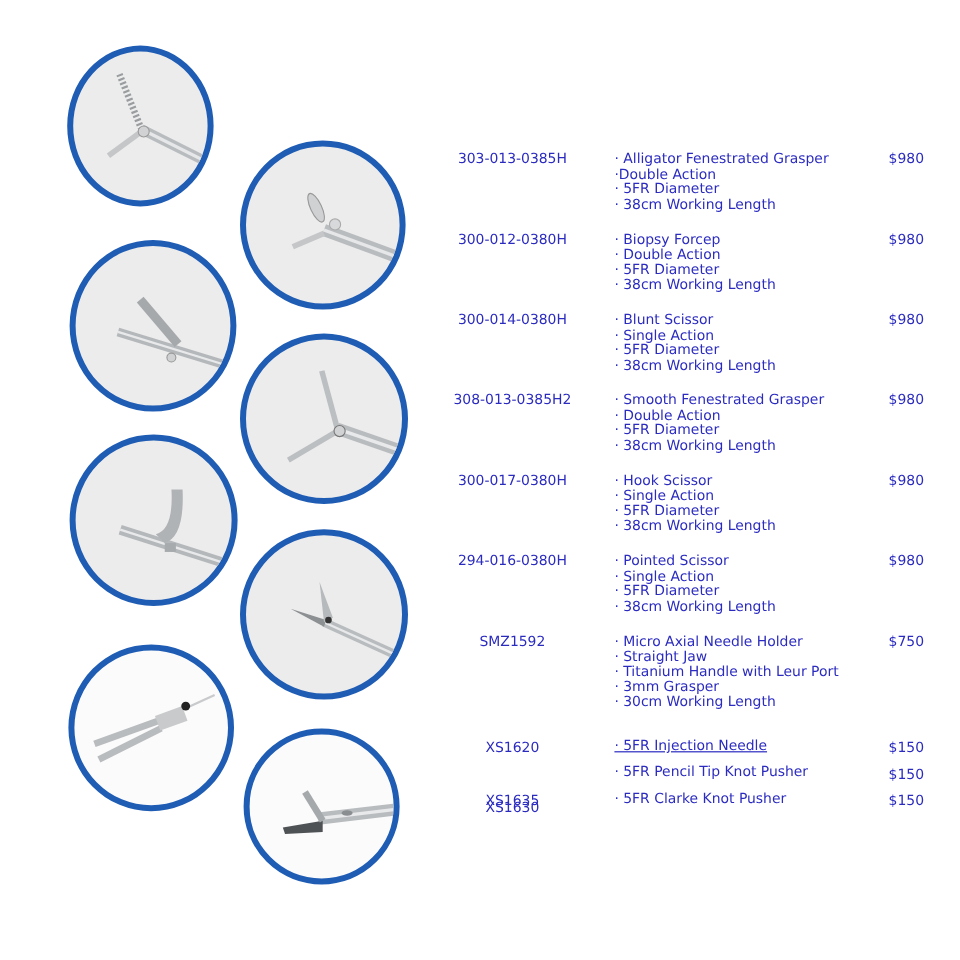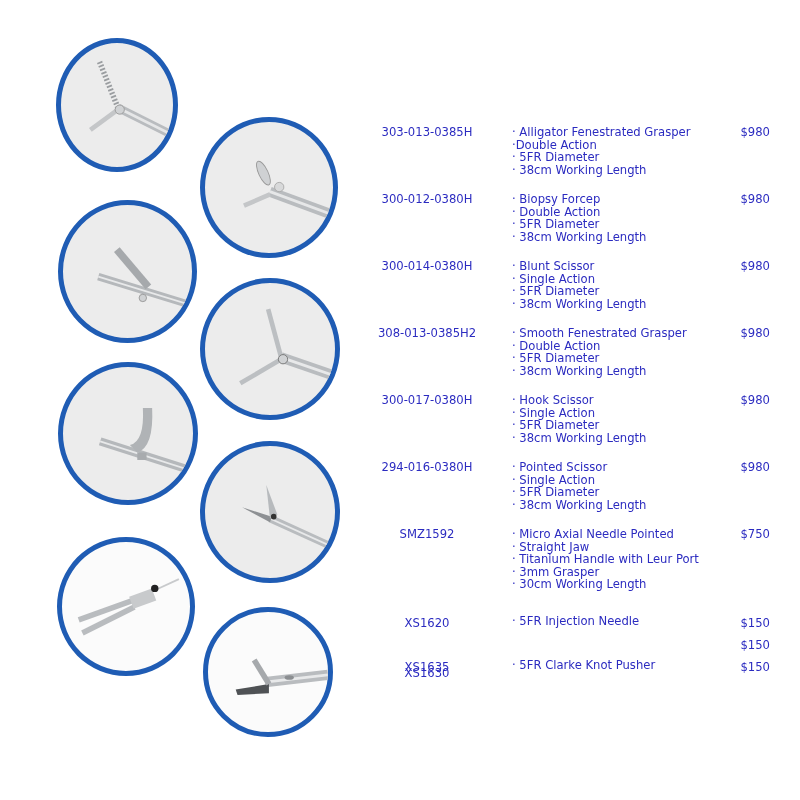--- a/index.html
+++ b/index.html
@@ -171,39 +171,42 @@
       <div>· Single Action</div>
       <div>· 5FR Diameter</div>
       <div>· 38cm Working Length</div>
     </div>
     <div class="price">$980</div>
   </div>
 
   <div class="item" style="height:87px;">
     <div class="sku">SMZ1592</div>
     <div class="desc">
-      <div>· Micro Axial Needle Pointed</div>
+      <div>· Micro Axial Needle Holder</div>
       <div>· Straight Jaw</div>
       <div>· Titanium Handle with Leur Port</div>
       <div>· 3mm Grasper</div>
       <div>· 30cm Working Length</div>
     </div>
     <div class="price">$750</div>
   </div>
 
-  <div class="item" style="height:22px;">
+  <div class="item" style="height:22px;text-decoration:underline;">
     <div class="sku" style="top:2px;">XS1620</div>
     <div class="desc">
       <div>· 5FR Injection Needle</div>
     </div>
     <div class="price" style="top:2px;">$150</div>
   </div>
 
   <div class="item" style="height:22px;">
     <div class="sku" style="top:2px;margin-top:28px;">XS1630</div>
+    <div class="desc">
+      <div>· 5FR Pencil Tip Knot Pusher</div>
+    </div>
     <div class="price" style="top:2px;">$150</div>
   </div>
 
   <div class="item" style="height:22px;">
     <div class="sku" style="top:2px;">XS1635</div>
     <div class="desc">
       <div>· 5FR Clarke Knot Pusher</div>
     </div>
     <div class="price" style="top:2px;">$150</div>
   </div>

